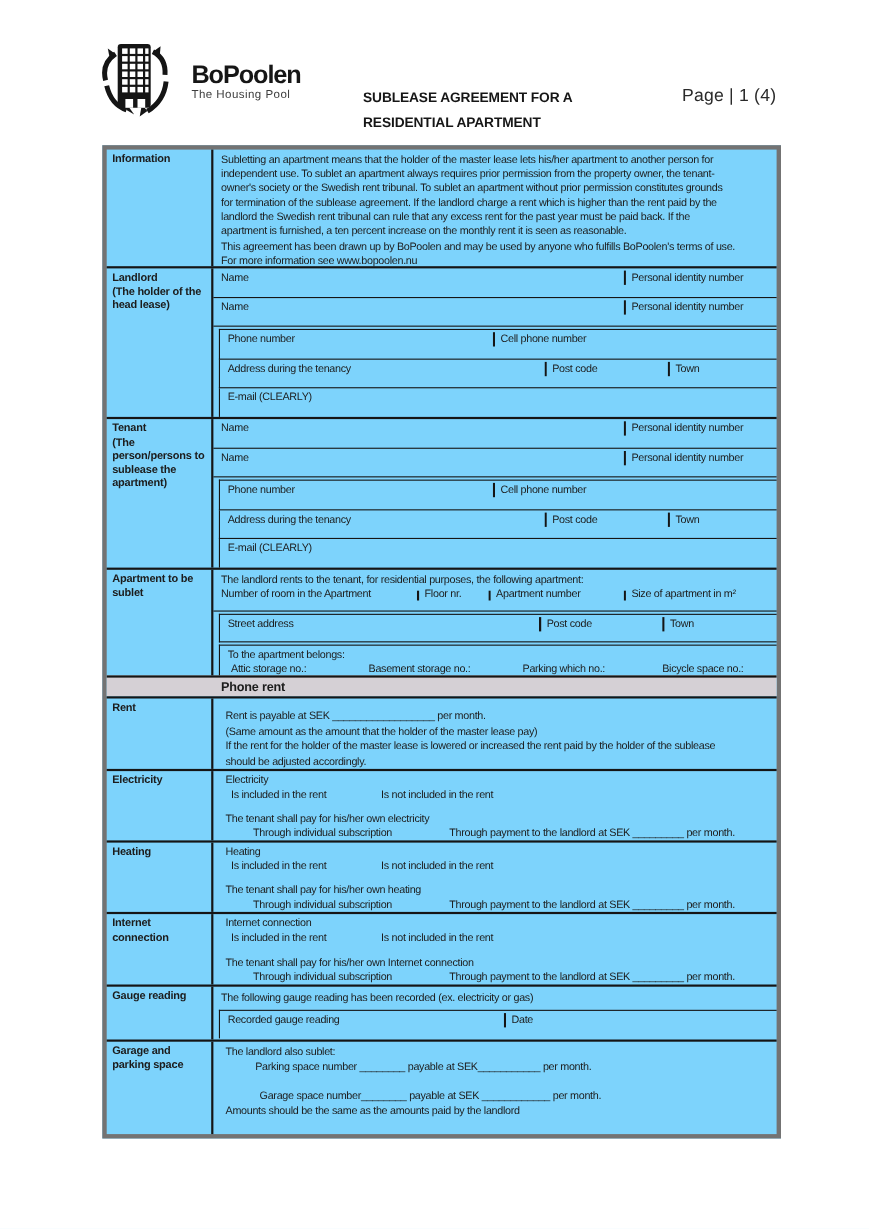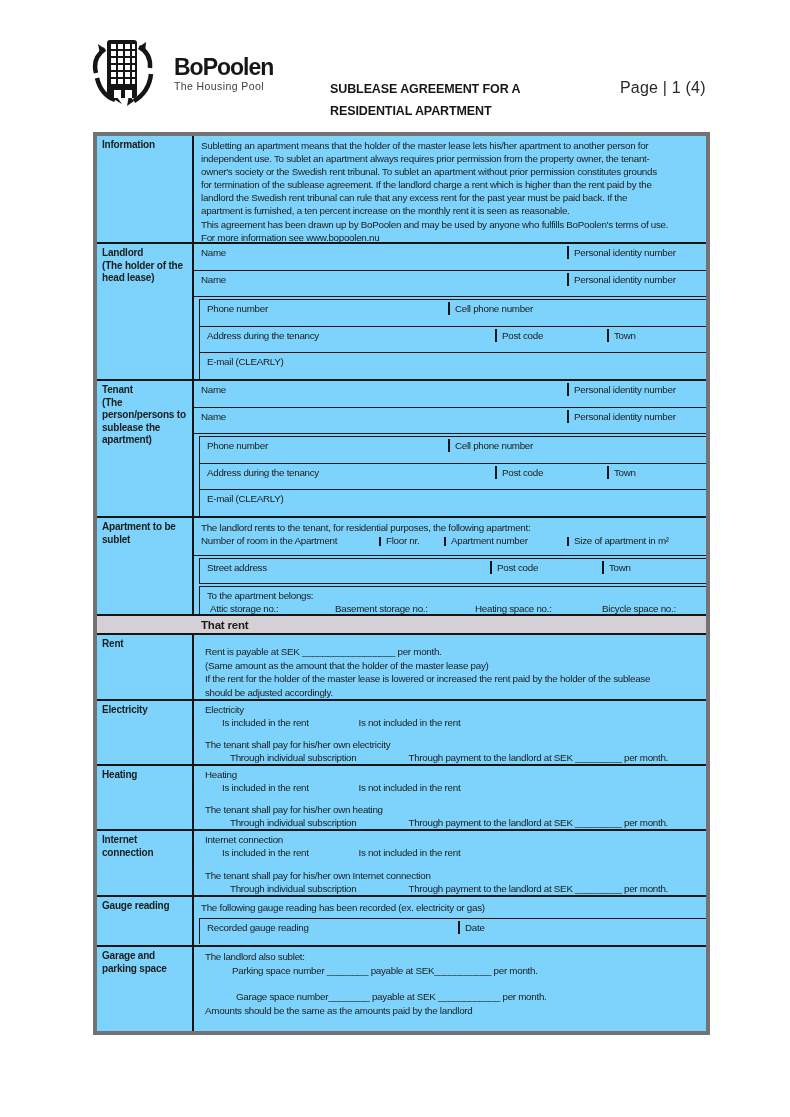--- a/index.html
+++ b/index.html
@@ -43,21 +43,21 @@
   .inset{margin-left:5px;border-left:1.5px solid #151515;}
   .gapt{margin-top:2px;border-top:1.5px solid #151515;}
 
   
   .band{background:#d5d0d5;display:block;}
   .band-text{font-weight:bold;font-size:11.5px;letter-spacing:-0.2px;padding:1px 0 0 104px;line-height:16px;}
 
   
   .lines{padding-top:2px;}
   .line{font-size:9.8px;letter-spacing:-0.28px;line-height:13px;white-space:nowrap;}
-  .pl7{padding-left:11px}.pl16{padding-left:28px}.pl36{padding-left:36px}
+  .pl7{padding-left:11px}.pl16{padding-left:16px}.pl36{padding-left:36px}
   .pl38{padding-left:38px}.pl42{padding-left:42px}
   .blank13{height:13px}
   .rent-lines{padding-top:10px}
   .rent-lines .line{line-height:13.5px}
   .garage-lines{padding-top:3px}
   .garage-lines .line{line-height:13.5px}
   .opt-a{display:inline-block;width:134px;}
   .opt-b{display:inline-block;}
   .sub-a{display:inline-block;width:176px;}
 
@@ -224,29 +224,29 @@
         <div class="frow inset gapt" style="flex:0 0 auto;height:26px">
           <div class="fcell" style="width:290px">Street address</div>
           <div class="fcell" style="width:112px">Post code</div>
           <div class="fcell rest">Town</div>
         </div>
         <div class="inset gapt" style="flex:1">
           <div class="txt" style="padding:2px 0 0 7px">To the apartment belongs:</div>
           <div class="belongs-items">
             <span class="bi-1">Attic storage no.:</span>
             <span class="bi-2">Basement storage no.:</span>
-            <span class="bi-3">Heating space no.:</span>
+            <span class="bi-3">Parking which no.:</span>
             <span>Bicycle space no.:</span>
           </div>
         </div>
       </div>
     </div>
 
     <div class="sec band h-band">
-      <div class="band-text">That rent</div>
+      <div class="band-text">Phone rent</div>
     </div>
 
     <div class="sec h-rent">
       <div class="lab">Rent</div>
       <div class="con lines rent-lines">
         <div class="line pl7">Rent is payable at SEK __________________ per month.</div>
         <div class="line pl7">(Same amount as the amount that the holder of the master lease pay)</div>
         <div class="line pl7">If the rent for the holder of the master lease is lowered or increased the rent paid by the holder of the sublease</div>
         <div class="line pl7">should be adjusted accordingly.</div>
       </div>

